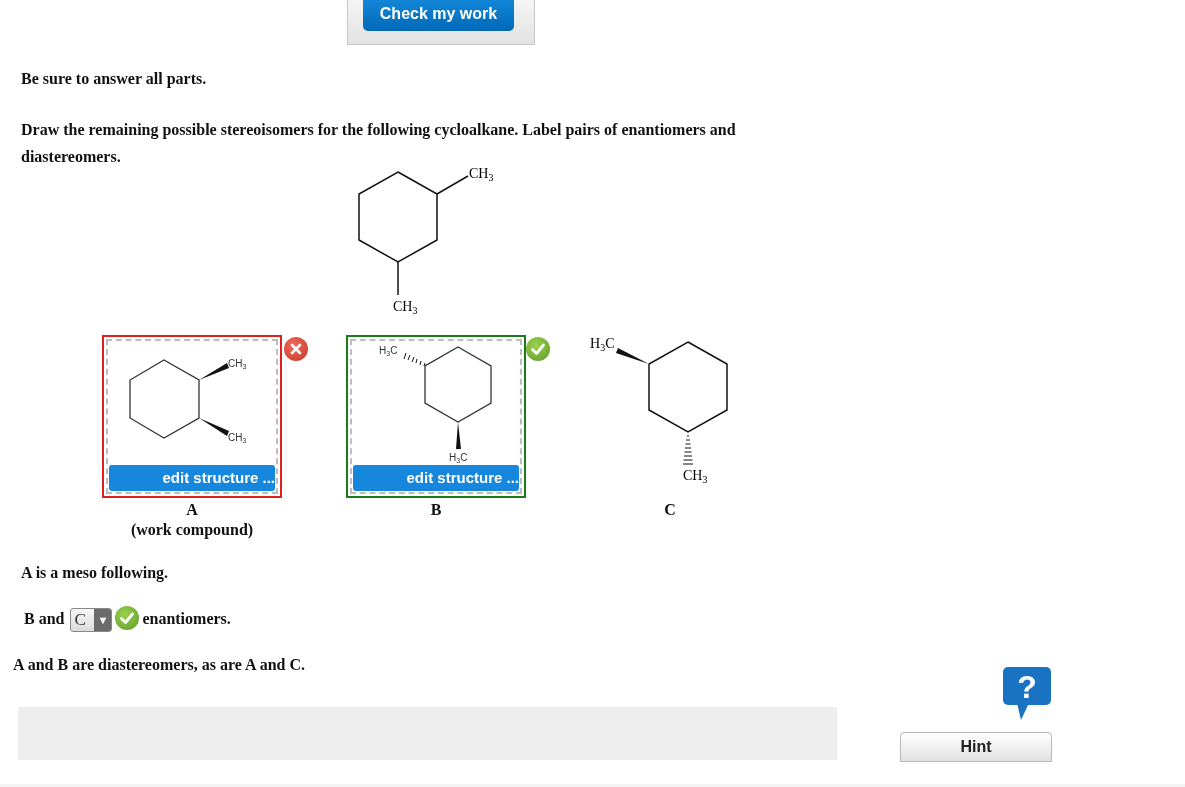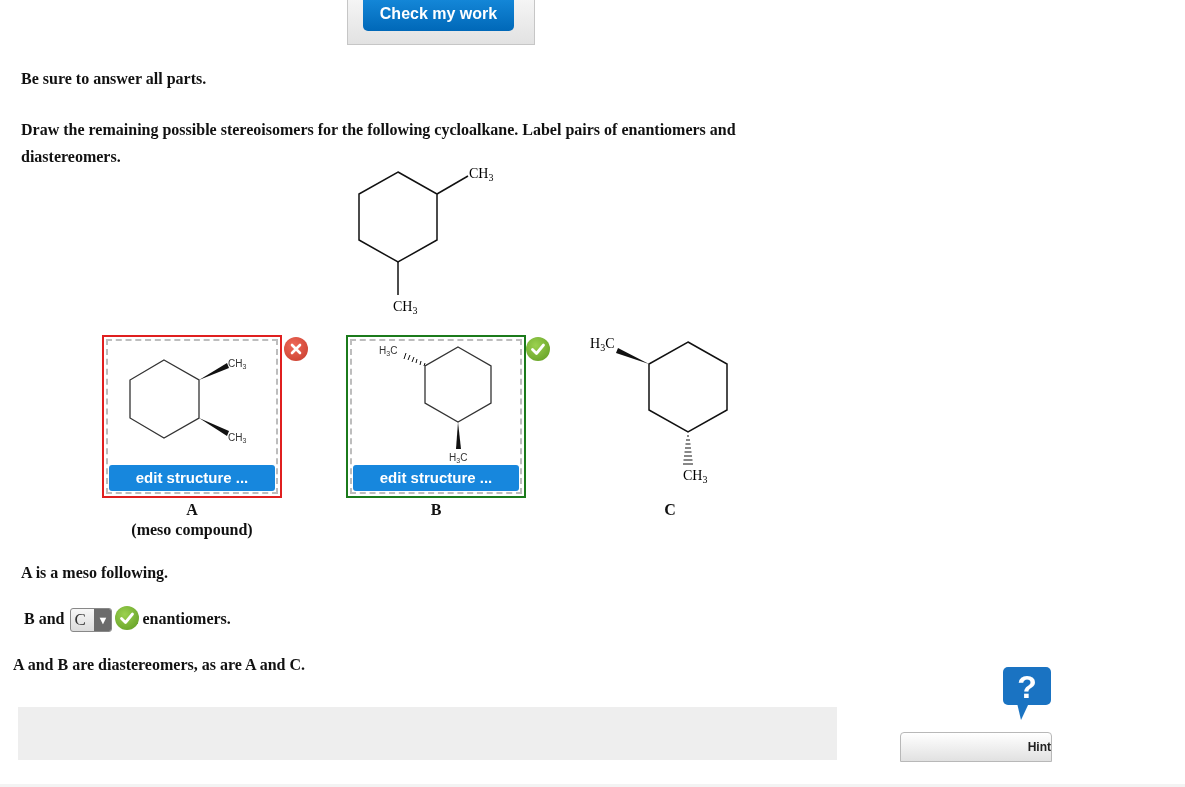--- a/index.html
+++ b/index.html
@@ -35,21 +35,21 @@
   .answer-box .inner {
     position: absolute; left: 2px; top: 2px; right: 2px; bottom: 2px;
     border: 2px dashed #bdbdbd;
   }
   .box-a { left: 102px; top: 335px; border-color: #e01f1f; }
   .box-b { left: 346px; top: 335px; border-color: #1b7a1b; }
   .edit-btn {
     position: absolute; left: 5px; bottom: 5px; right: 5px; height: 26px;
     background: #1787dd; color: #fff; border-radius: 3px;
     font-family: "Liberation Sans", sans-serif; font-weight: bold; font-size: 15px;
-    text-align: center; line-height: 26px; cursor: pointer;
+    text-align: right; line-height: 26px; cursor: pointer;
   }
 
   .badge { position: absolute; width: 24px; height: 24px; border-radius: 50%; }
   .badge-x { background: radial-gradient(circle at 40% 35%, #ef6a5a, #c53a2a); }
   .badge-ok { background: radial-gradient(circle at 40% 35%, #9bd14f, #5e9a22); }
 
   .letter { position: absolute; font-family: "Liberation Serif", serif; font-weight: bold; font-size: 16px; text-align: center; }
 
   .dropdown {
     display: inline-block; position: relative; vertical-align: middle;
@@ -62,22 +62,22 @@
     position: absolute; right: 0; top: 0; width: 17px; height: 22px;
     background: #6b6b6b; border-radius: 0 2px 2px 0; color: #fff; font-size: 11px;
     text-align: center; line-height: 22px;
   }
 
   .footer-bar { position: absolute; left: 18px; top: 707px; width: 819px; height: 53px; background: #eeeeee; }
   .hint-btn {
     position: absolute; left: 900px; top: 732px; width: 152px; height: 30px;
     border: 1px solid #b8b8b8; border-radius: 4px 4px 0 0;
     background: linear-gradient(#ffffff, #e1e1e1);
-    font-family: "Liberation Sans", sans-serif; font-weight: bold; font-size: 12px; color: #222;
-    text-align: right; line-height: 28px; cursor: pointer;
+    font-family: "Liberation Sans", sans-serif; font-weight: bold; font-size: 16px; color: #222;
+    text-align: center; line-height: 28px; cursor: pointer;
   }
   .help-icon { position: absolute; left: 1003px; top: 667px; cursor: pointer; }
   .bottom-line { position: absolute; left: 0; top: 784px; width: 1185px; height: 3px; background: #f3f3f3; }
 </style>
 </head>
 <body>
 
 <div class="check-wrap">
   <div class="check-btn">Check my work</div>
 </div>
@@ -145,21 +145,21 @@
     <line x1="104.5" y1="122" x2="111.5" y2="122"></line>
       <line x1="104" y1="126" x2="112" y2="126"></line>
     <line x1="103.5" y1="130" x2="112.5" y2="130"></line>
       <line x1="103" y1="134" x2="113" y2="134"></line>
   </g>
   <text class="mol-label" x="10" y="18">H<tspan font-size="10" dy="3">3</tspan><tspan dy="-3">C</tspan></text>
   <text class="mol-label" x="103" y="150">CH<tspan font-size="10" dy="3">3</tspan></text>
 </svg>
 
 <div class="letter" style="left:102px;top:501px;width:180px">A</div>
-<div class="letter" style="left:102px;top:521px;width:180px">(meso compound)</div>
+<div class="letter" style="left:102px;top:521px;width:180px">(work compound)</div>
 <div class="letter" style="left:346px;top:501px;width:180px">B</div>
 <div class="letter" style="left:640px;top:501px;width:60px">C</div>
 
 <div class="txt" style="left:21px;top:564px">A is a meso following.</div>
 
 <div class="txt" style="left:24px;top:608px;white-space:nowrap">
   <span>B and</span>
   <span class="dropdown">
     <span class="val">C</span>
     <span class="arrow">▼</span>

